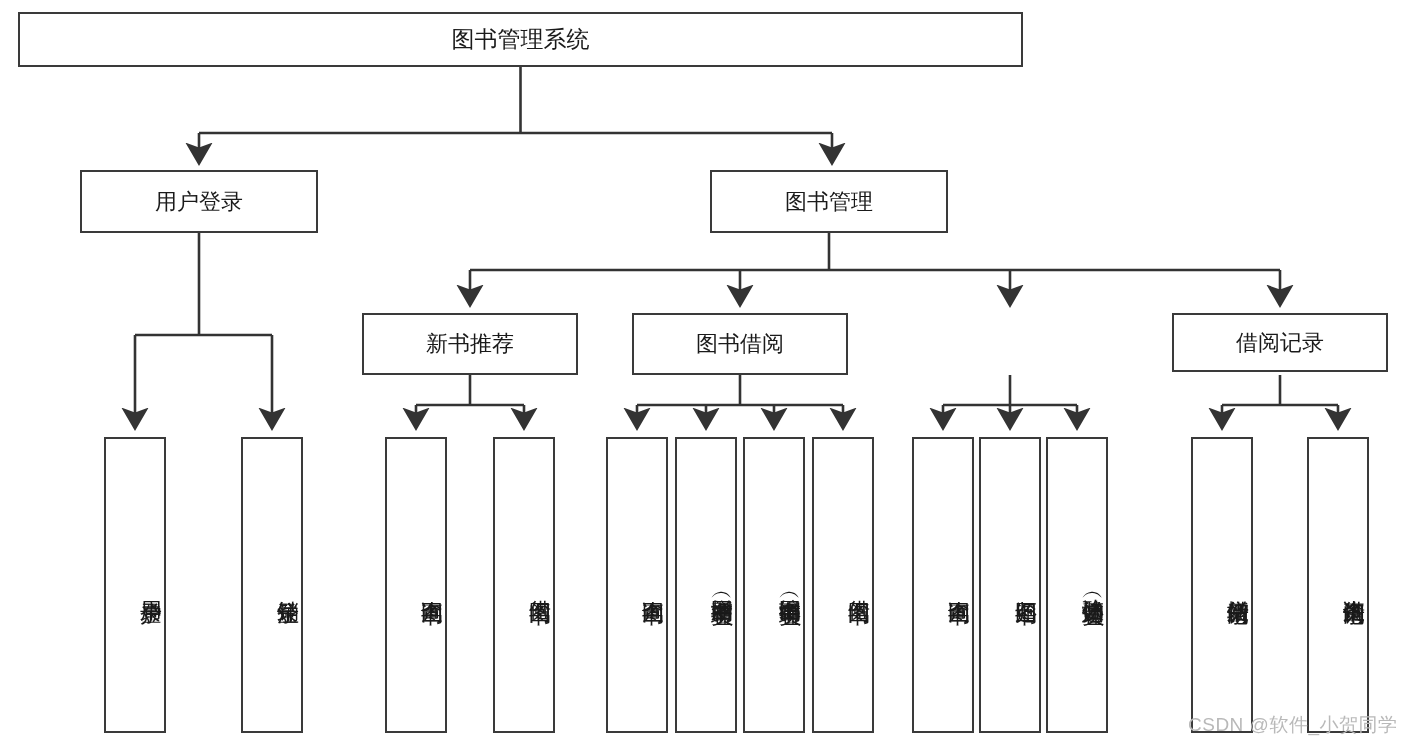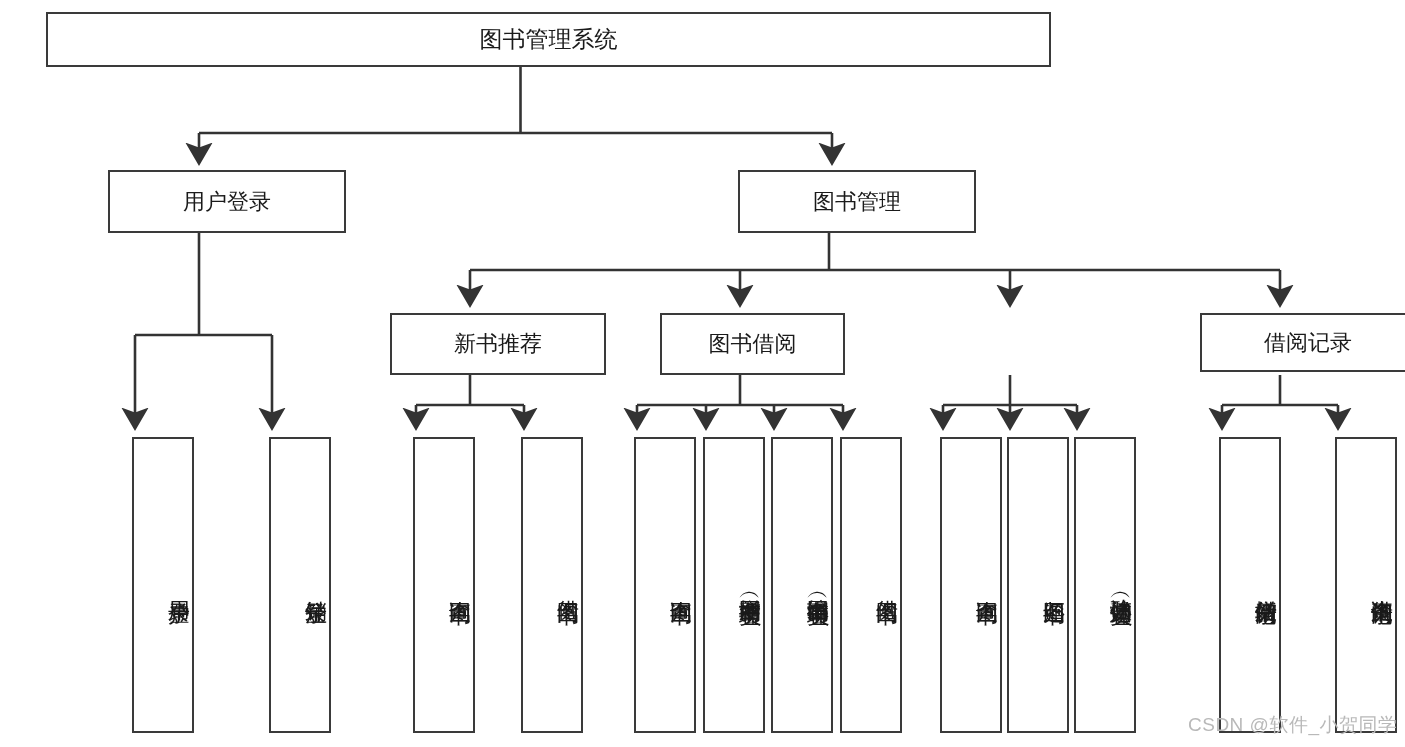--- a/index.html
+++ b/index.html
@@ -30,21 +30,20 @@
     box-sizing: border-box;
     background: #ffffff;
     border: 2.5px solid #3a3a3a;
     display: flex;
     align-items: center;
     justify-content: center;
     color: #1a1a1a;
     text-align: center;
     line-height: 1.18;
     z-index: 2;
-    margin-left: 28px;
   }
   .node.root {
     font-size: 23px;
   }
   .node.level2 {
     font-size: 22px;
   }
   .node.level3 {
     font-size: 22px;
   }
@@ -137,21 +136,21 @@
   <div class="node level2" style="left:80px; top:170px; width:238px; height:63px;">
     <span>用户登录</span>
   </div>
   <div class="node level3" style="left:362px; top:313px; width:216px; height:62px;">
     <span>新书推荐</span>
   </div>
 
   <div class="node level2" style="left:710px; top:170px; width:238px; height:63px;">
     <span>图书管理</span>
   </div>
-  <div class="node level3" style="left:632px; top:313px; width:185px; height:62px;">
+  <div class="node level3" style="left:632px; top:313px; width:216px; height:62px;">
     <span>图书借阅</span>
   </div>
   <div class="node level3" style="left:1172px; top:313px; width:216px; height:59px;">
     <span>借阅记录</span>
   </div>
 
   <div class="node leaf" style="left:104px; top:437px; width:62px; height:296px;">
     <span class="leaf-label">用户登录</span>
   </div>
   <div class="node leaf" style="left:241px; top:437px; width:62px; height:296px;">

